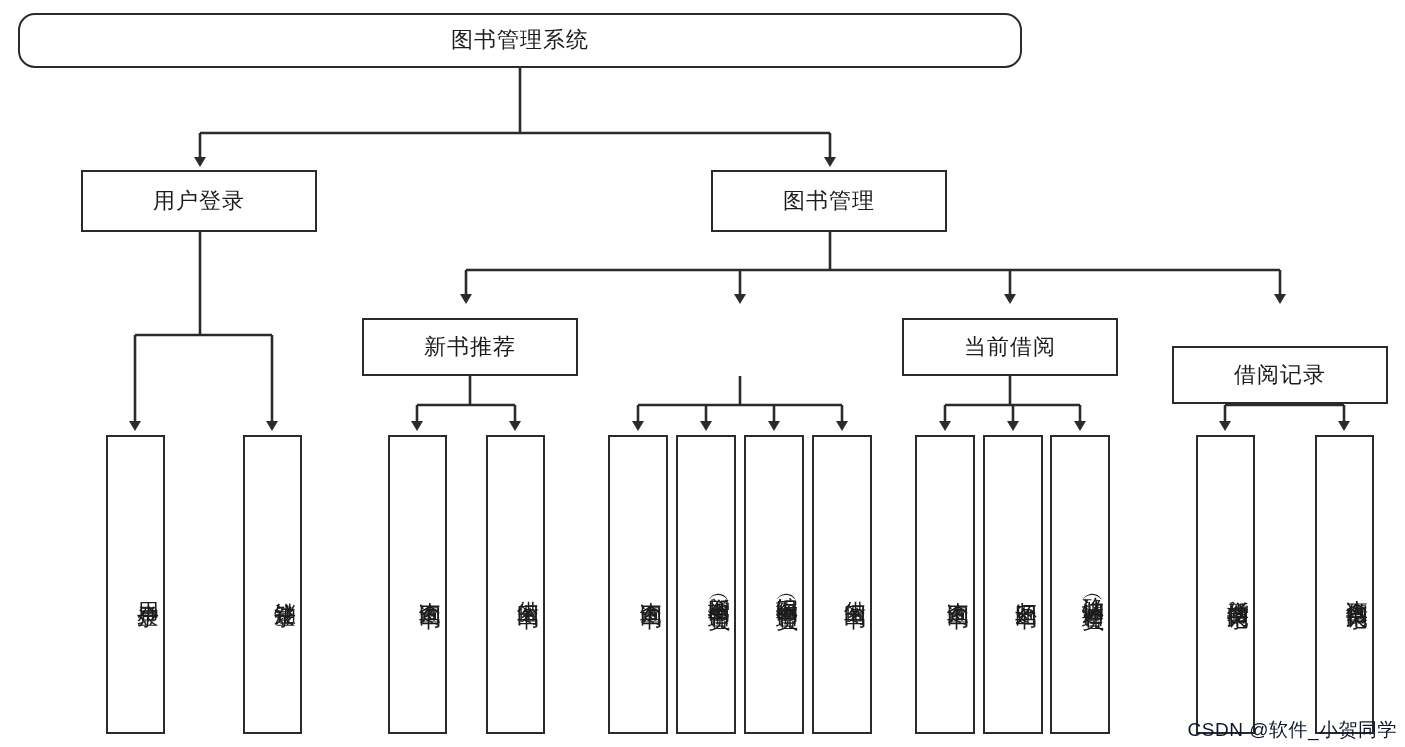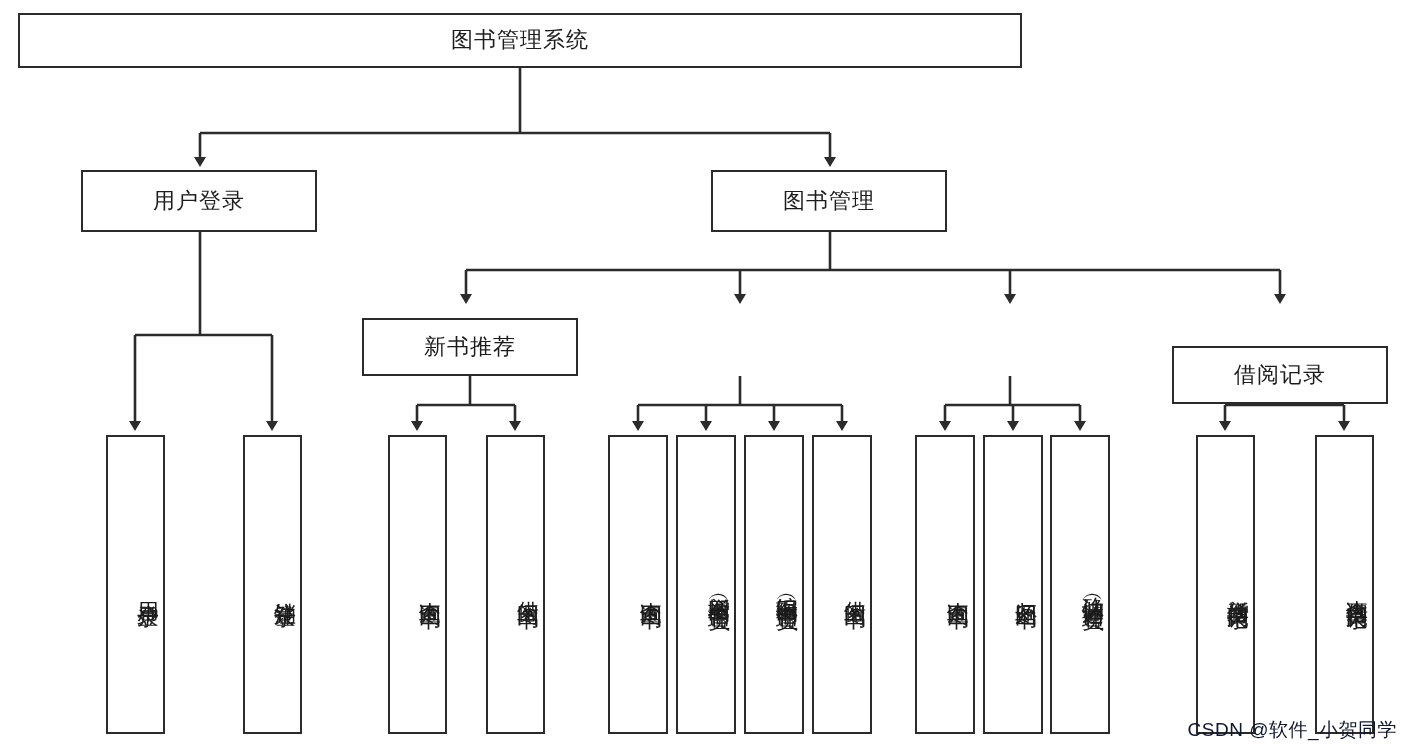--- a/index.html
+++ b/index.html
@@ -118,33 +118,36 @@
       <path d="M1013,405 L1013,422" marker-end="url(#arrow)"></path>
       <path d="M1080,405 L1080,422" marker-end="url(#arrow)"></path>
 
       <path d="M1280,376 L1280,405"></path>
       <path d="M1225,405 L1344,405"></path>
       <path d="M1225,405 L1225,422" marker-end="url(#arrow)"></path>
       <path d="M1344,405 L1344,422" marker-end="url(#arrow)"></path>
     </g>
   </svg>
 
-  <div class="node horiz" style="left:18px; top:13px; width:1004px; height:55px;">
+  <div class="node horiz" style="left:18px; top:13px; width:1004px; height:55px;border-radius:17px;">
     <span class="txt">图书管理系统</span>
   </div>
 
   <div class="node horiz" style="left:81px; top:170px; width:236px; height:62px;">
     <span class="txt">用户登录</span>
   </div>
   <div class="node horiz" style="left:362px; top:318px; width:216px; height:58px;">
     <span class="txt">新书推荐</span>
   </div>
 
   <div class="node horiz" style="left:711px; top:170px; width:236px; height:62px;">
     <span class="txt">图书管理</span>
+  </div>
+  <div class="node horiz" style="left:902px; top:318px; width:216px; height:58px;">
+    <span class="txt">当前借阅</span>
   </div>
   <div class="node horiz" style="left:1172px; top:318px; width:216px; height:58px;margin-top:28px;">
     <span class="txt">借阅记录</span>
   </div>
 
   <div class="node vert" style="left:106px; top:435px; width:59px; height:299px;">
     <span class="txt">用户登录</span>
   </div>
   <div class="node vert" style="left:243px; top:435px; width:59px; height:299px;">
     <span class="txt">注销登录</span>

